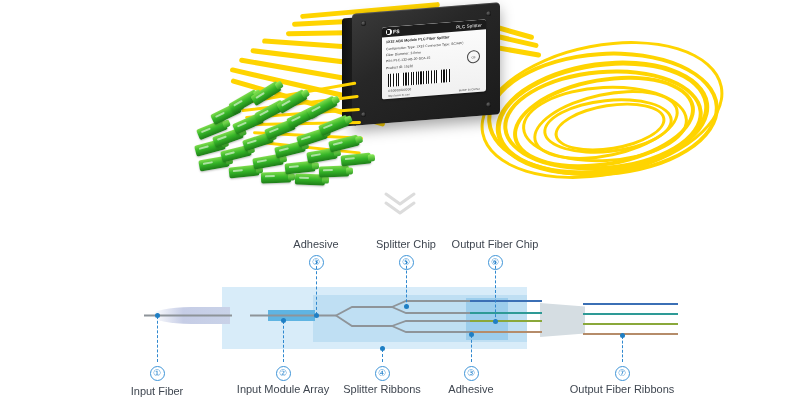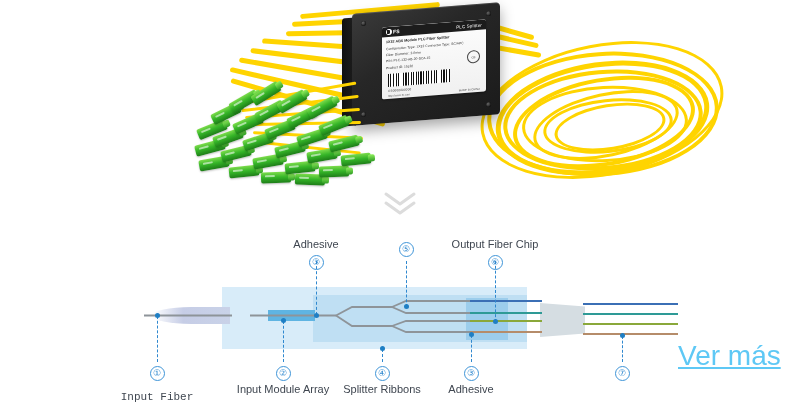--- a/index.html
+++ b/index.html
@@ -306,43 +306,44 @@
     <div class="dot" style="left:468.5px;top:107px;"></div>
 
     <div class="leader" style="left:622px;top:111px;height:26px;"></div>
     <div class="dot" style="left:619.5px;top:108px;"></div>
 
     <div class="callout" style="left:256px;top:13px;width:120px;">
       <div class="ctext">Adhesive</div>
       <div class="cnum">③</div>
     </div>
     <div class="callout" style="left:346px;top:13px;width:120px;">
+      <div class="ctext">Splitter Chip</div>
       <div class="cnum">⑤</div>
     </div>
     <div class="callout" style="left:435px;top:13px;width:120px;">
       <div class="ctext">Output Fiber Chip</div>
       <div class="cnum">⑥</div>
     </div>
 
     <div class="callout" style="left:97px;top:137px;width:120px;">
       <div class="cnum">①</div>
-      <div class="ctext" style="margin-top:10px;font-family:Liberation Mono, monospace;">Input Fiber</div>
+      <div class="ctext" style="margin-top:4px;">Input Fiber</div>
     </div>
     <div class="callout" style="left:223px;top:137px;width:120px;">
       <div class="cnum">②</div>
       <div class="ctext" style="margin-top:2px;">Input Module Array</div>
     </div>
     <div class="callout" style="left:322px;top:137px;width:120px;">
       <div class="cnum">④</div>
       <div class="ctext" style="margin-top:2px;">Splitter Ribbons</div>
     </div>
     <div class="callout" style="left:411px;top:137px;width:120px;">
       <div class="cnum">③</div>
       <div class="ctext" style="margin-top:2px;">Adhesive</div>
     </div>
     <div class="callout" style="left:552px;top:137px;width:140px;">
       <div class="cnum">⑦</div>
+      <div class="ctext" style="margin-top:2px;">Output Fiber Ribbons</div>
     </div>
   </div>
 
-  <a class="morelink" href="#">Ver más</a>
 
 </div>
 
 </body></html>

